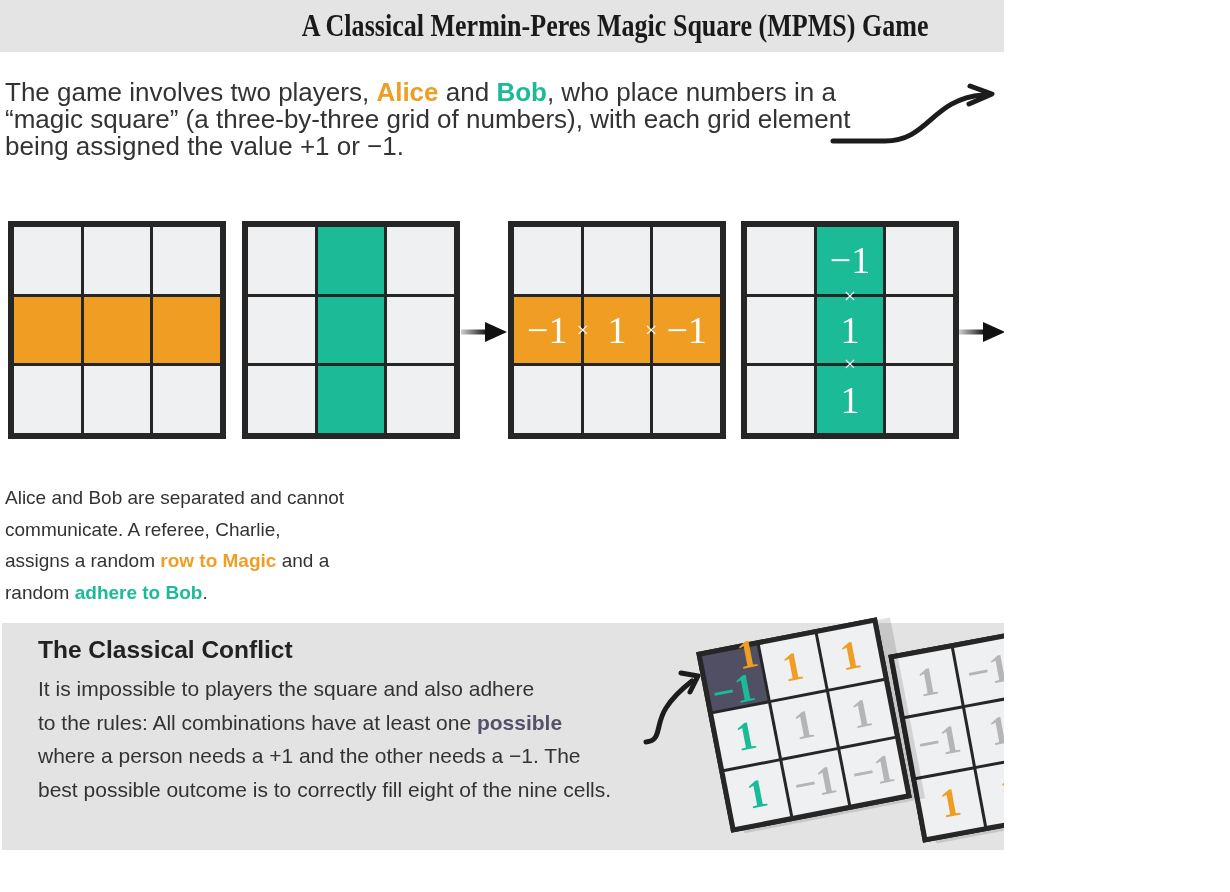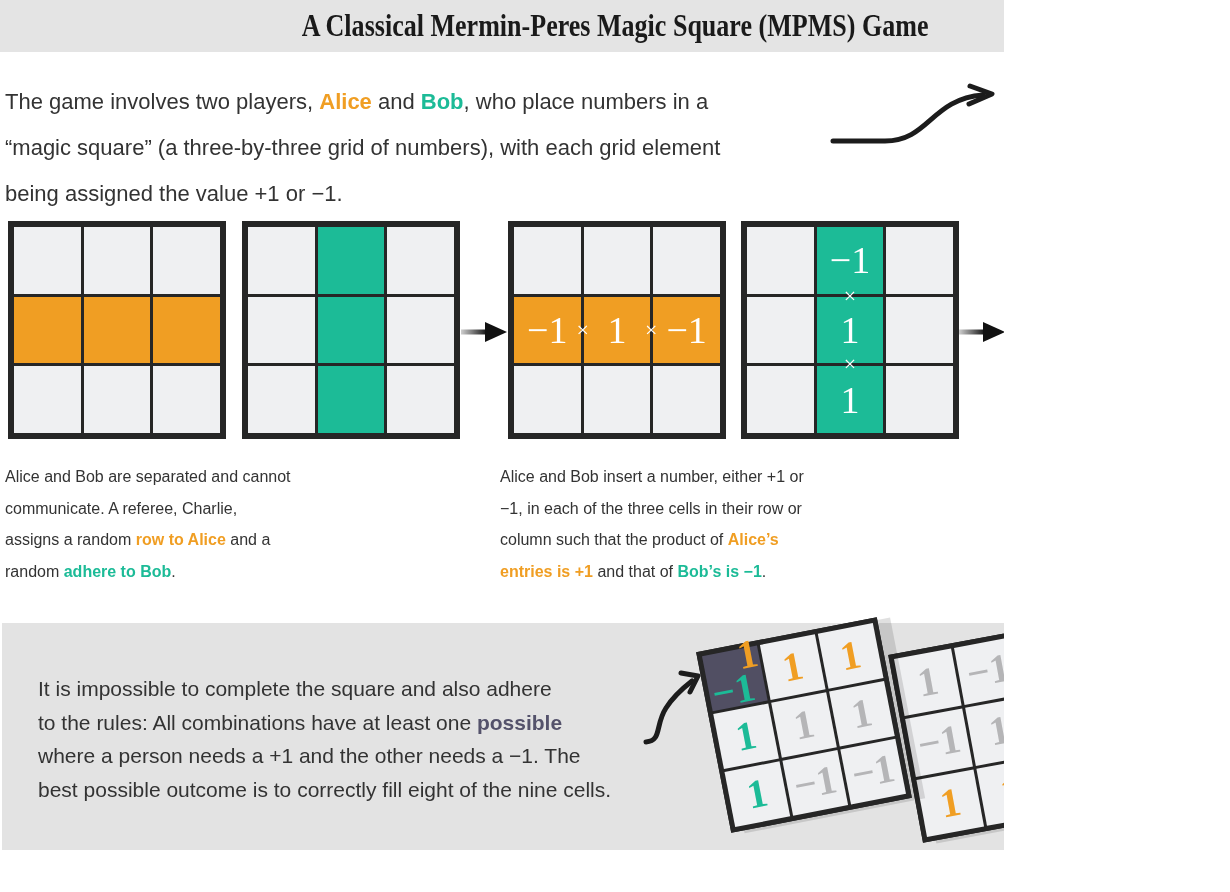--- a/index.html
+++ b/index.html
@@ -7,22 +7,22 @@
         font-family:"Liberation Sans",sans-serif;color:#333;}
 
   
   .header{position:absolute;left:0;top:0;width:1230px;height:52px;background:var(--header-bg);
           display:flex;align-items:center;justify-content:center;}
   .title{font-family:"Liberation Serif","DejaVu Serif",serif;font-weight:700;font-size:31px;
          color:#1a1a1a;transform:scaleX(.84);transform-origin:center;white-space:nowrap;}
 
   
   .tb{position:absolute;white-space:pre-wrap;}
-  .intro{left:5px;top:79px;font-size:22px;line-height:46px;}
-  .caption{top:461px;font-size:16px;line-height:31.5px;}
+  .intro{left:5px;top:79px;font-size:26px;line-height:27px;}
+  .caption{top:482px;font-size:19px;line-height:31.5px;}
   .cap1{left:5px}.cap2{left:500px}.cap3{left:1004px}
 
   .seg-orange{color:var(--orange);font-weight:700;}
   .seg-teal{color:var(--teal);font-weight:700;}
   .seg-lavender{color:var(--lavender-text);font-weight:700;}
   .seg-slate{color:var(--slate);font-weight:700;}
 
   
   .grid{position:absolute;box-sizing:border-box;display:grid;
         grid-template-columns:repeat(3,1fr);grid-template-rows:repeat(3,1fr);
@@ -179,29 +179,26 @@
     <rect x="0" y="10.5" width="26" height="5" fill="url(#ag)"></rect>
     <polygon points="24,3 46,13 24,23" fill="#111"></polygon>
   </svg>
   <svg class="arrow-svg" style="left:959px;top:319px;" width="46" height="26" viewBox="0 0 46 26">
     <rect x="0" y="10.5" width="26" height="5" fill="url(#ag)"></rect>
     <polygon points="24,3 46,13 24,23" fill="#111"></polygon>
   </svg>
 
   <div class="tb caption cap1"><span>Alice and Bob are separated and cannot
 communicate. A referee, Charlie,
-assigns a random </span><span class="seg-orange">row to Alice</span><span> and a
+assigns a random </span><span class="seg-orange">row to Magic</span><span> and a
 random </span><span class="seg-teal">adhere to Bob</span><span>.</span></div>
-  <div class="tb caption cap2"><span>Alice and Bob insert a number, either +1 or
-−1, in each of the three cells in their row or
-column such that the product of </span><span class="seg-orange">Alice’s
-entries is +1</span><span> and that of </span><span class="seg-teal">Bob’s is −1</span><span>.</span></div>
 
   <div class="panel"></div>
-  <div class="tb panel-body"><span>It is impossible to complete the square and also adhere
+  <div class="panel-heading">The Classical Conflict</div>
+  <div class="tb panel-body"><span>It is impossible to players the square and also adhere
 to the rules: All combinations have at least one </span><span class="seg-slate">possible</span><span>
 where a person needs a +1 and the other needs a −1. The
 best possible outcome is to correctly fill eight of the nine cells.</span></div>
 
   <svg class="arrow-svg" style="left:642px;top:664px;" width="70" height="88" viewBox="0 0 70 88">
     <path d="M4,78 C20,77 13,61 24,44 C31,33 41,24 50,17" fill="none" stroke="#1c1c1c" stroke-width="5" stroke-linecap="round"></path>
     <path d="M39,9 L56,12 L48,28" fill="none" stroke="#1c1c1c" stroke-width="5" stroke-linecap="round" stroke-linejoin="round"></path>
   </svg>
 
   <div class="grid bottom ga">

